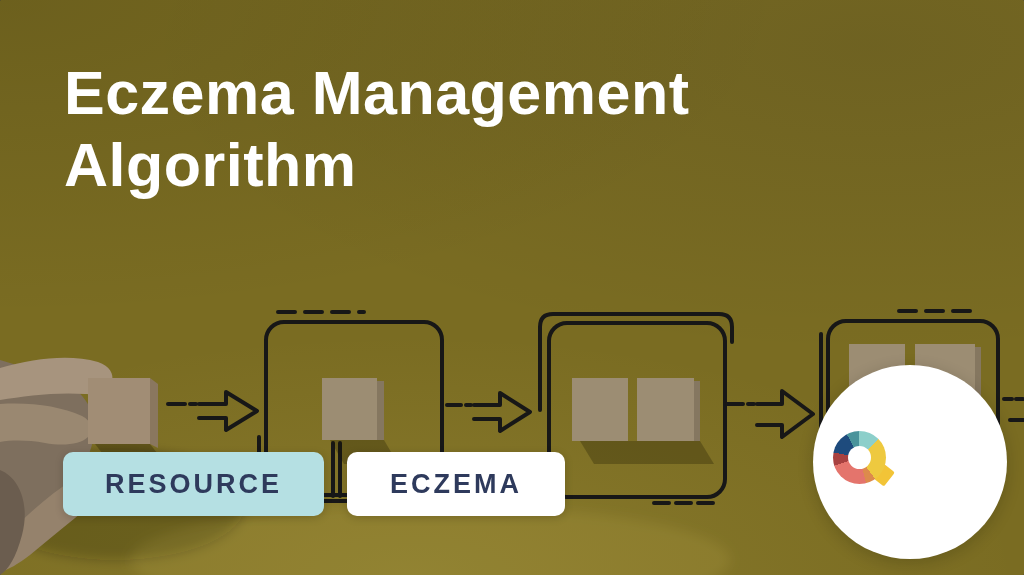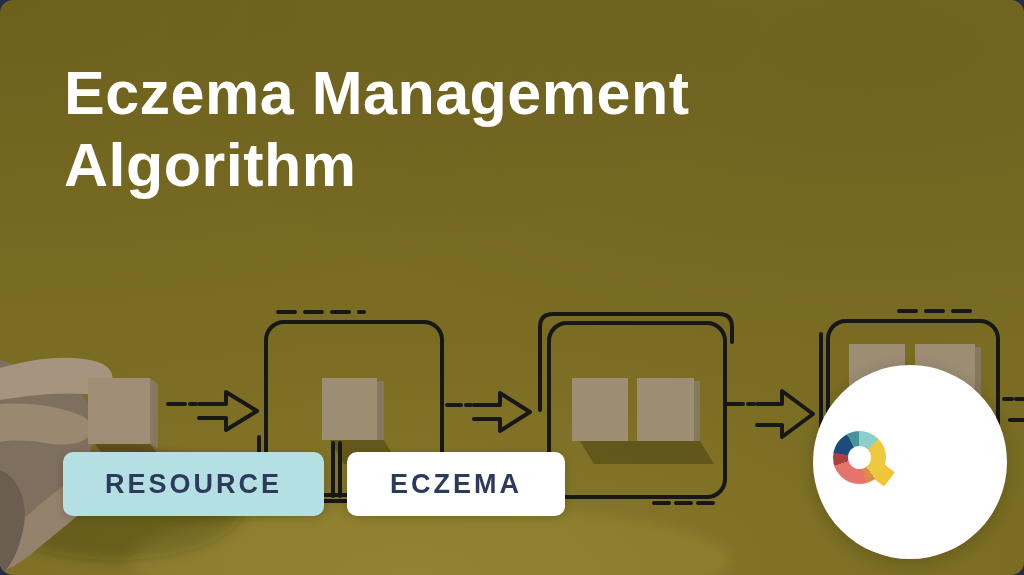--- a/index.html
+++ b/index.html
@@ -1,18 +1,18 @@
 <!DOCTYPE html>
 <html><head>
 <meta charset="utf-8">
 <style>
   html,body{margin:0;padding:0;background:#232c4a;font-family:"Liberation Sans",sans-serif;}
   .stage{position:relative;width:1024px;height:575px;overflow:hidden;}
   .card{
-    position:absolute;inset:0;border-radius:13px;overflow:hidden;
+    position:absolute;inset:0;border-radius:1px;overflow:hidden;
     background:
       radial-gradient(120% 90% at 85% 8%, rgba(10,10,30,0.10), transparent 60%),
       radial-gradient(140% 100% at 0% 0%, rgba(25,22,0,0.14), transparent 55%),
       radial-gradient(100% 70% at 40% 100%, rgba(235,215,110,0.12), transparent 60%),
       #7a6c22;
     text-decoration: underline;
   }
   .title{
     position:absolute;left:64px;top:58px;width:730px;margin:0;
     color:#ffffff;font-size:61px;font-weight:bold;line-height:1.18;letter-spacing:0.5px;

